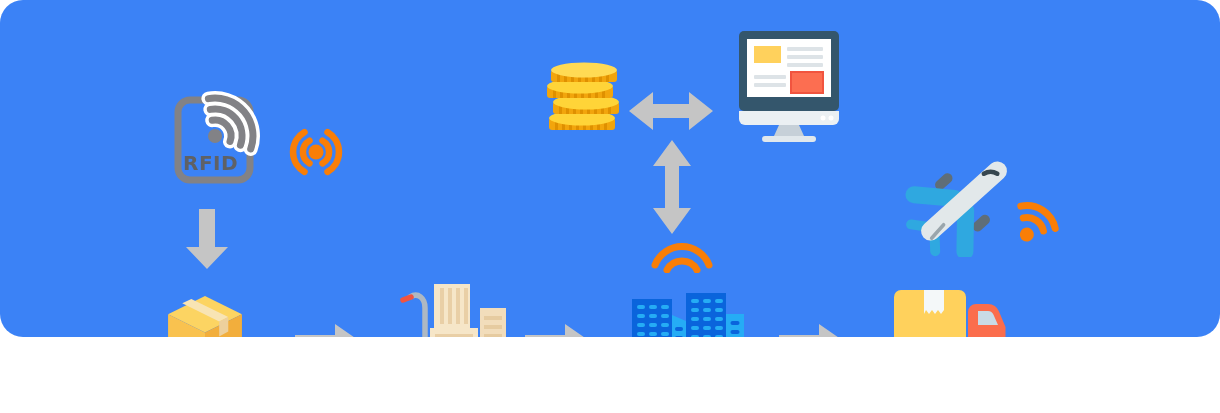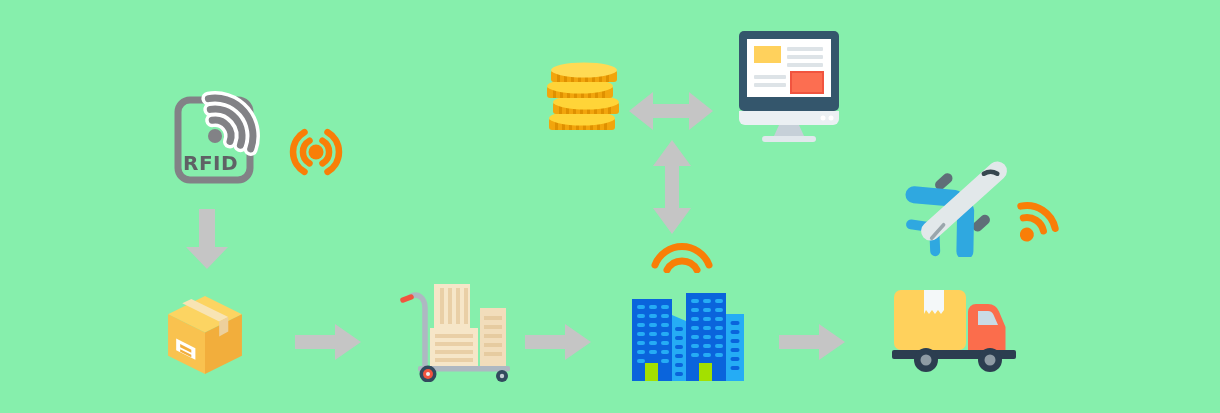--- a/index.html
+++ b/index.html
@@ -1,21 +1,22 @@
 <!DOCTYPE html>
 <html><head>
 <meta charset="utf-8">
 <style>
   html,body{margin:0;padding:0;background:#ffffff;}
   #canvas{
     position:relative;
-    width:1220px;height:413px;
-    background:#86efac;
+    width:1220px;height:337px;
+    background:#3b82f6;
     overflow:hidden;
     font-family:"DejaVu Sans", sans-serif;
+    border-radius:23px;
   }
   .node{position:absolute;}
   .node svg{display:block;width:100%;height:100%;}
   .rfid-text{
     font-family:"DejaVu Sans", sans-serif;
     font-weight:bold;
     font-size:20px;
     letter-spacing:0.5px;
     fill:#5F6165;
   }

